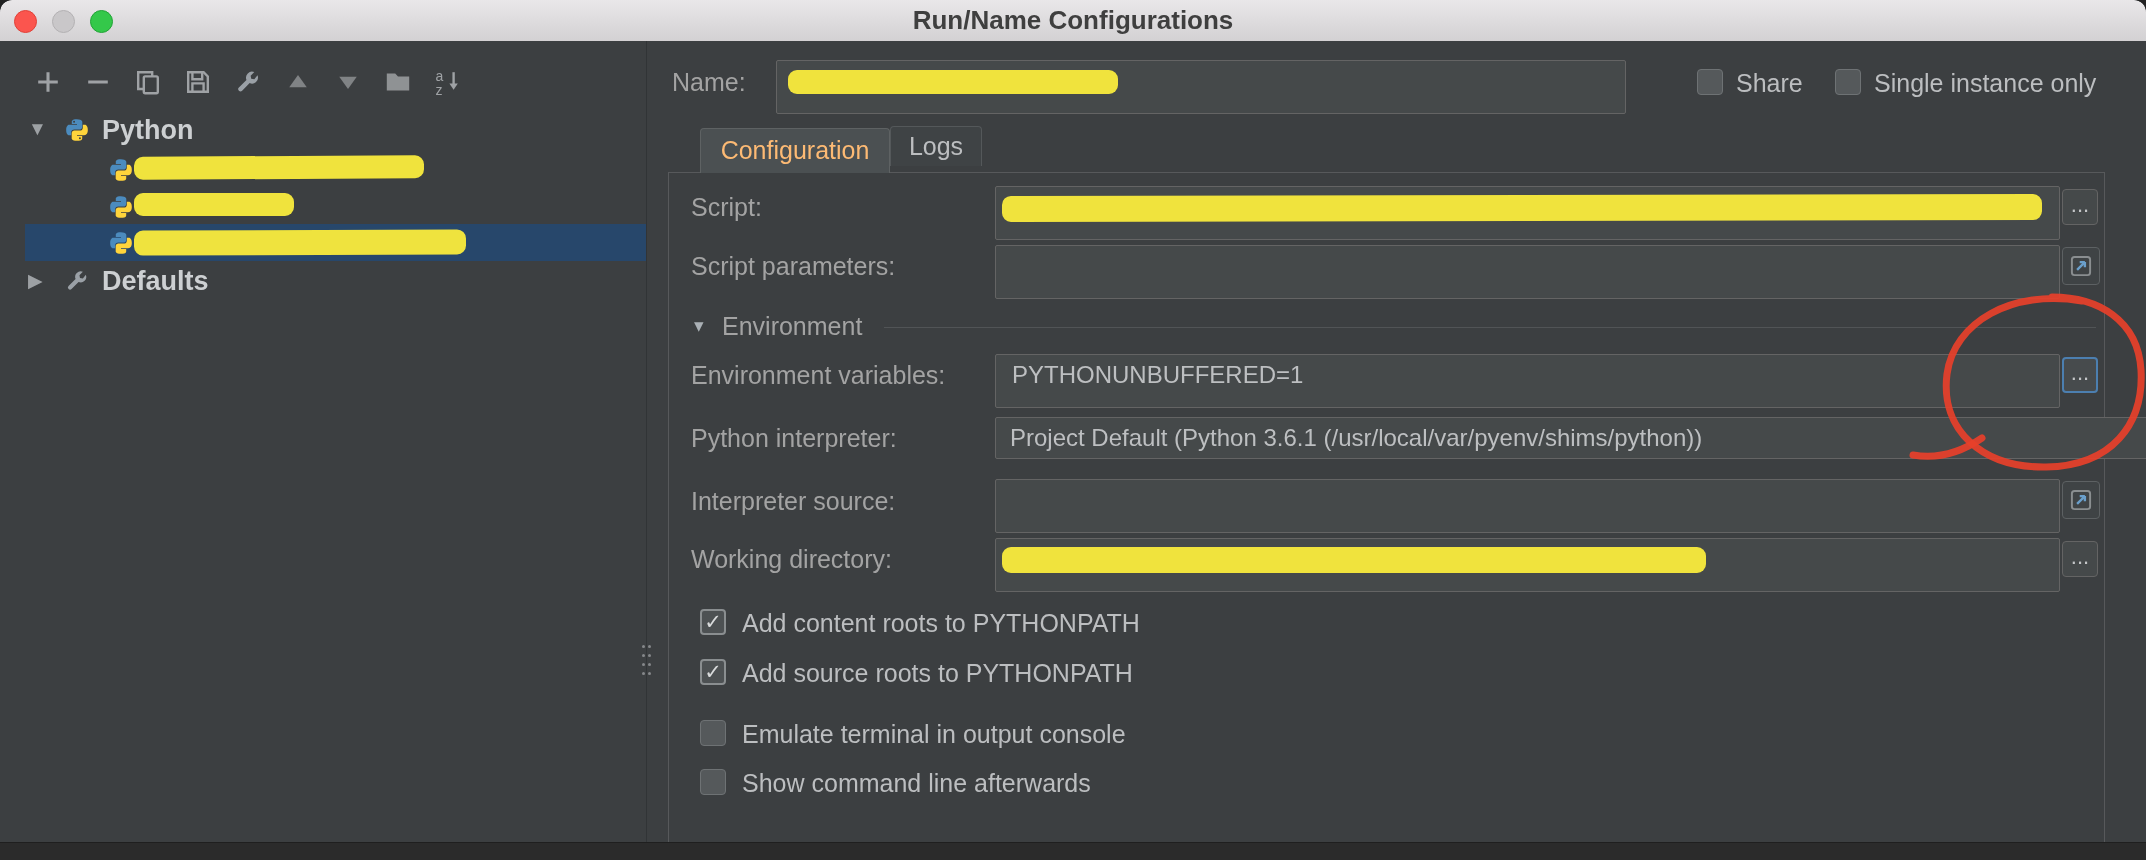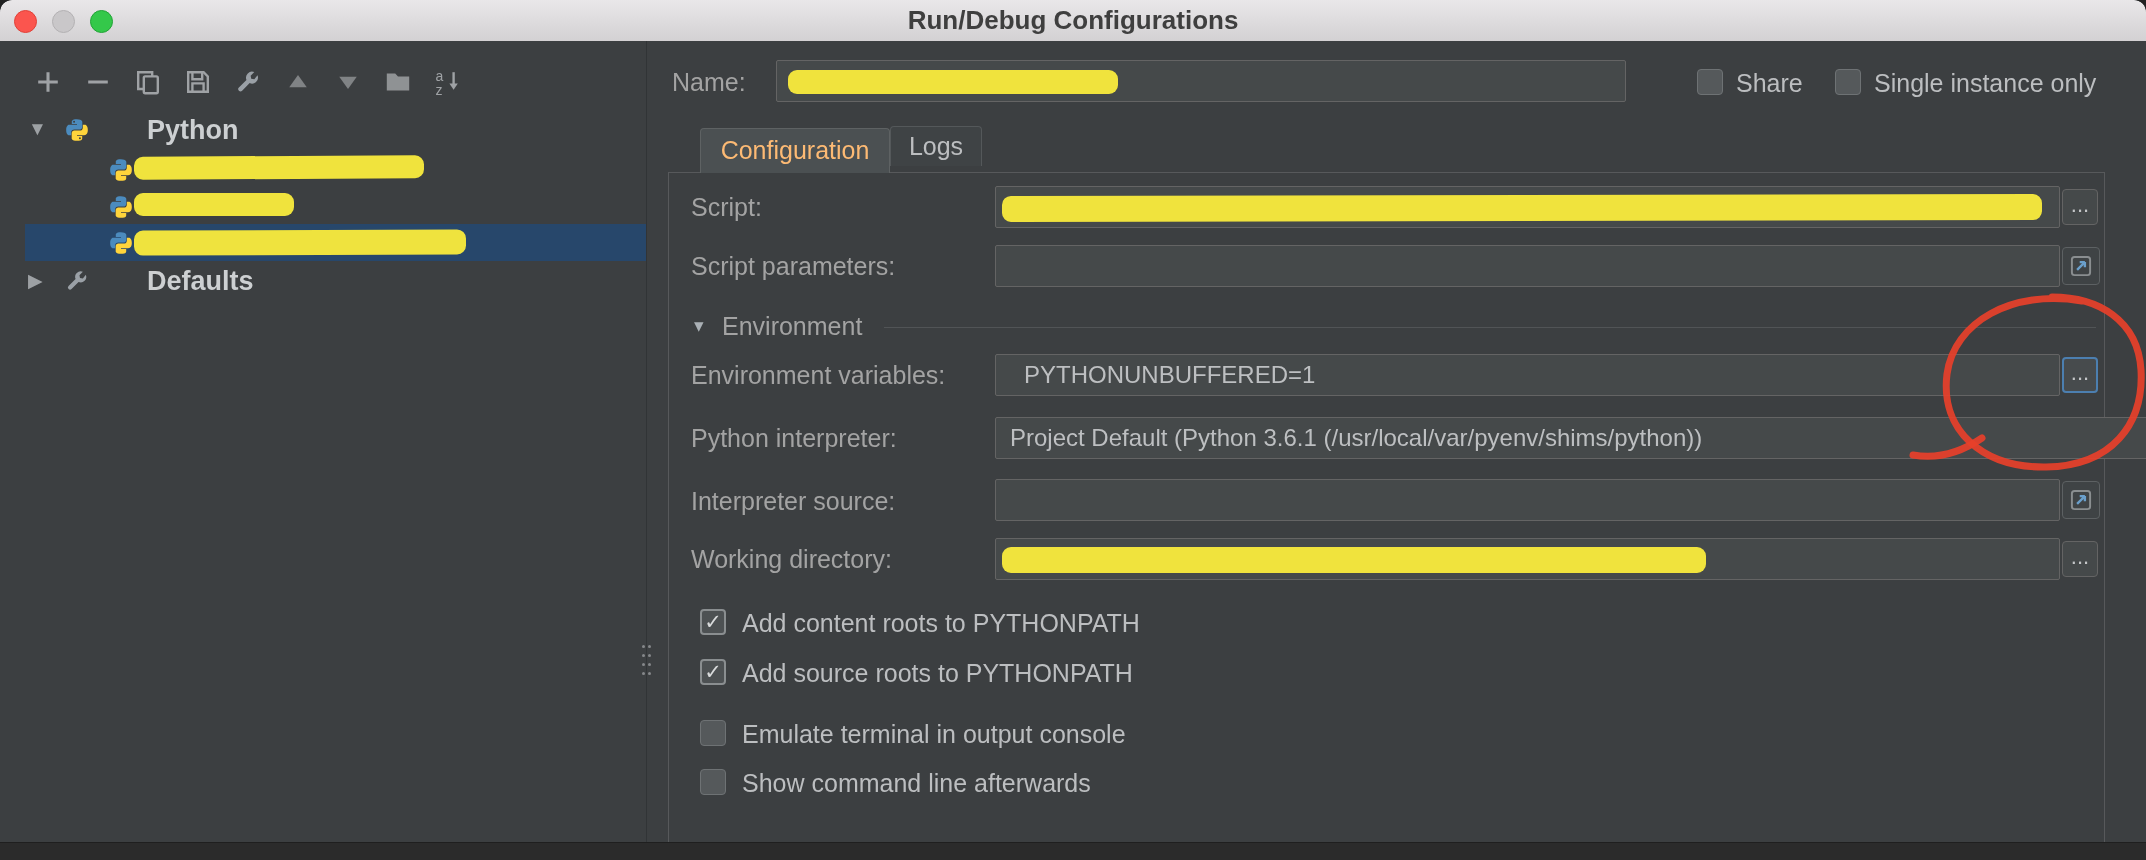--- a/index.html
+++ b/index.html
@@ -28,31 +28,31 @@
   .vsplit{position:absolute;left:646px;top:41px;width:1px;height:801px;background:#313436;}
   .grip{position:absolute;left:642px;top:645px;width:10px;height:36px;}
   .grip i{position:absolute;width:3px;height:3px;border-radius:50%;background:#85888a;}
   
   .tb-btn{position:absolute;top:64px;width:36px;height:36px;display:flex;align-items:center;justify-content:center;cursor:default;}
   .tb-btn svg{width:28px;height:28px;}
   
   .tree-row{position:absolute;left:0;width:646px;height:37px;}
   .tree-row.selected{left:25px;width:621px;background:#27476b;}
   .tw{position:absolute;font-size:19px;color:#9da1a4;top:6px;}
-  .tree-label{position:absolute;top:3px;font-size:27px;font-weight:bold;color:#cdd0d2;margin-left:45px;}
+  .tree-label{position:absolute;top:3px;font-size:27px;font-weight:bold;color:#cdd0d2;}
   .tree-icon{position:absolute;width:26px;height:26px;top:5px;}
   .tree-icon svg{width:26px;height:26px;}
   
   .ybar{position:absolute;background:#f6e83d;border-radius:9px;opacity:.97;}
   .annot-svg{position:absolute;left:0;top:0;width:2146px;height:860px;pointer-events:none;z-index:50;}
   
   .lbl{position:absolute;font-size:25px;color:#a3a3a3;}
   .field{
     position:absolute;background:#45494a;border:1px solid #646464;border-radius:2px;
-    font-size:24px;color:#bdbfc1;box-sizing:border-box;padding:0 28px;line-height:40px;height:42px;
+    font-size:24px;color:#bdbfc1;box-sizing:border-box;padding:0 16px;line-height:40px;height:54px;
   }
   .browse{
     position:absolute;width:36px;height:36px;background:#45494a;border:1px solid #646464;border-radius:4px;
     color:#c4c6c8;font-size:22px;text-align:center;line-height:30px;box-sizing:border-box;
   }
   .browse.focused{border:2px solid #4c7fb0;line-height:28px;background:#474b4d;}
   .icon-btn{
     position:absolute;width:38px;height:38px;background:#3f4345;border:1px solid #5d6163;border-radius:4px;
     display:flex;align-items:center;justify-content:center;box-sizing:border-box;
   }
@@ -88,21 +88,21 @@
 </style>
 </head>
 <body>
 
 <div class="screen">
 
   <div class="titlebar">
     <span class="tl red"></span>
     <span class="tl grey"></span>
     <span class="tl green"></span>
-    <div class="title-text">Run/Debug Configurations</div>
+    <div class="title-text">Run/Name Configurations</div>
   </div>
 
   <div class="dlg-body"></div>
 
   <div class="tb-btn" style="left:30px">
     <svg viewBox="0 0 20 20">
         <path d="M10 3v14M3 10h14" stroke="#9fa2a5" stroke-width="2.2" fill="none"></path>
       </svg>
   </div>
   <div class="tb-btn" style="left:80px">

